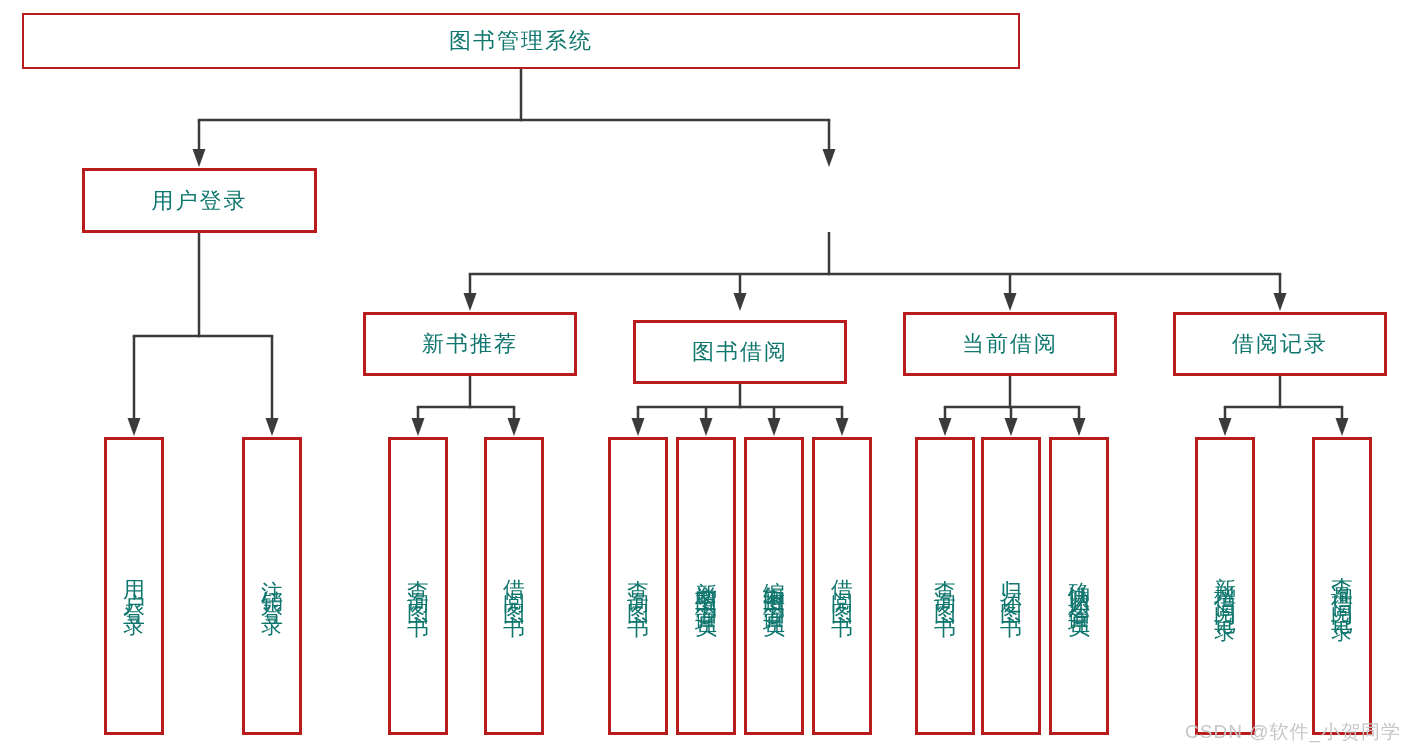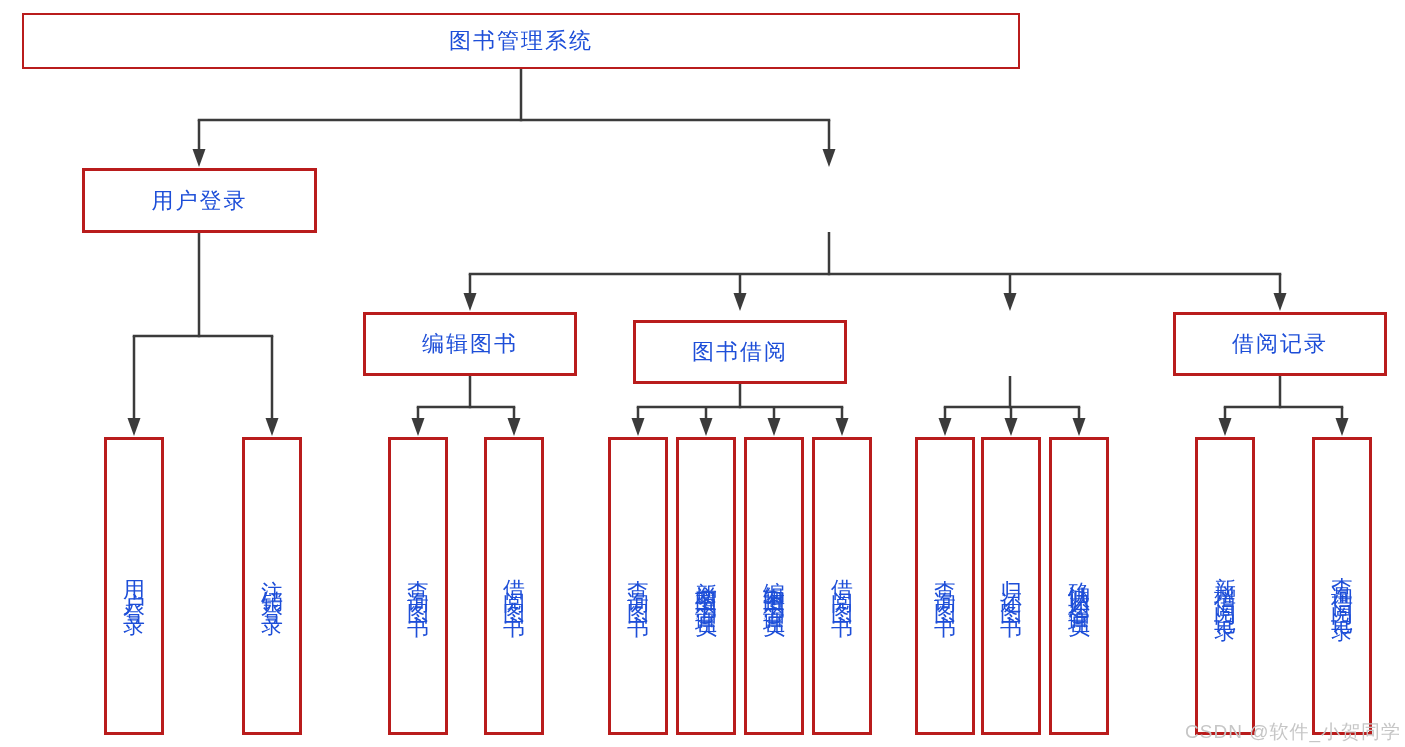--- a/index.html
+++ b/index.html
@@ -6,21 +6,21 @@
   .canvas{
     position:relative;width:1405px;height:747px;background:#ffffff;
     font-family:"Liberation Sans","DejaVu Sans",sans-serif;overflow:hidden;
   }
   svg.edges{position:absolute;left:0;top:0;width:1405px;height:747px;}
   .edge{stroke:#3b3b3b;stroke-width:2.5;}
   .arrowhead{fill:#3b3b3b;stroke:none;}
   .box{
     position:absolute;box-sizing:border-box;background:#ffffff;
     border:3px solid #b91c1c;display:flex;align-items:center;justify-content:center;
-    color:#1d4ed8;z-index:2;
+    color:#0f766e;z-index:2;
   }
   .hbox{font-size:22px;letter-spacing:2px;white-space:nowrap;}
   .root{border-width:2px;}
   .vtext{
     writing-mode:vertical-rl;text-orientation:mixed;
     font-size:22px;letter-spacing:12px;line-height:1;
   }
   .leaf-long .vtext{letter-spacing:5px;}
   .leaf-mid .vtext{letter-spacing:9px;}
   .watermark{
@@ -94,24 +94,27 @@
 
   <div class="box hbox root" style="left:22px;top:13px;width:998px;height:56px">
     <span>图书管理系统</span>
   </div>
 
   <div class="box hbox" style="left:82px;top:168px;width:235px;height:65px">
     <span>用户登录</span>
   </div>
 
   <div class="box hbox" style="left:363px;top:312px;width:214px;height:64px">
-    <span>编辑图书</span>
+    <span>新书推荐</span>
   </div>
   <div class="box hbox" style="left:633px;top:320px;width:214px;height:64px">
     <span>图书借阅</span>
+  </div>
+  <div class="box hbox" style="left:903px;top:312px;width:214px;height:64px">
+    <span>当前借阅</span>
   </div>
   <div class="box hbox" style="left:1173px;top:312px;width:214px;height:64px">
     <span>借阅记录</span>
   </div>
 
   <div class="box leaf" style="left:104px;top:437px;width:60px;height:298px">
     <span class="vtext">用户登录</span>
   </div>
   <div class="box leaf" style="left:242px;top:437px;width:60px;height:298px">
     <span class="vtext">注销登录</span>

